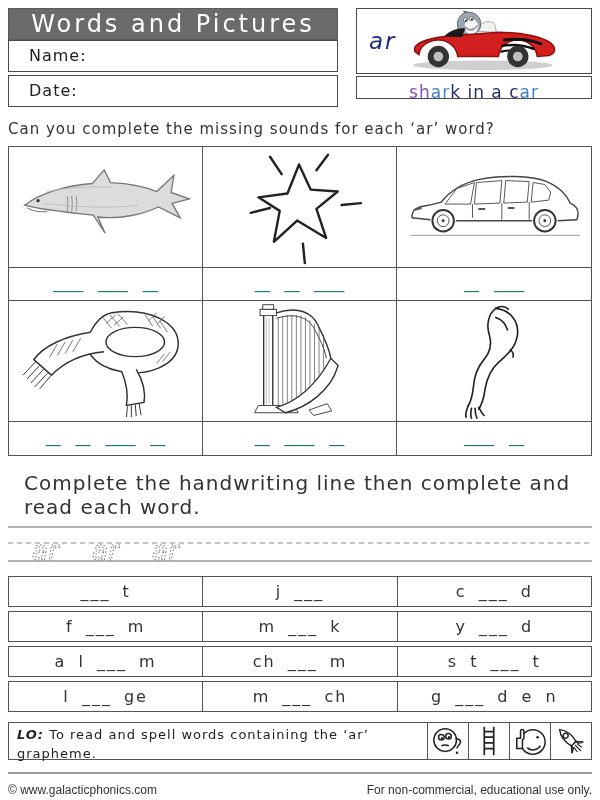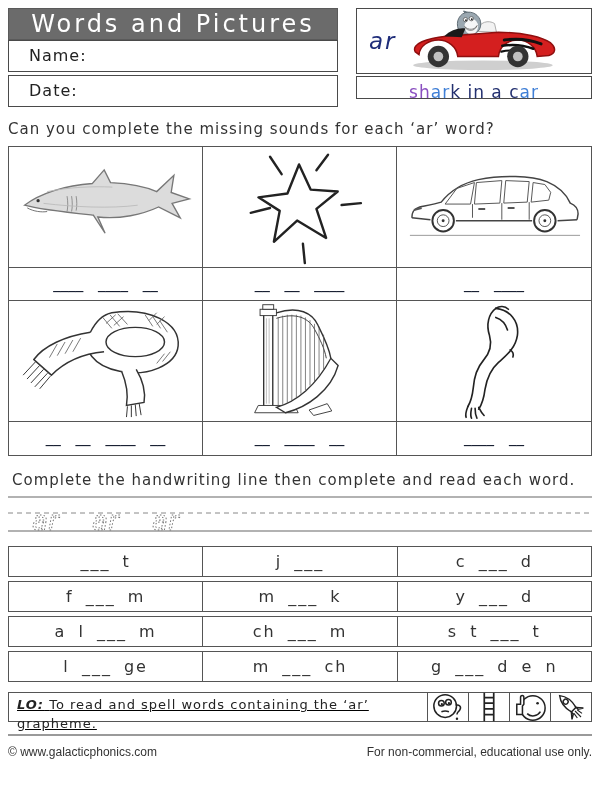--- a/index.html
+++ b/index.html
@@ -23,35 +23,35 @@
 
   .instruction { margin:13px 0 8px; font-size:15px; color:#333; letter-spacing:1px; }
 
   
   .pic-grid { display:grid; grid-template-columns:1fr 1fr 1fr; border:1px solid #555; }
   .pic-grid > div { border-right:1px solid #555; border-bottom:1px solid #555; }
   .pic-grid > div:nth-child(3n) { border-right:none; }
   .pic-grid > div:nth-child(n+10) { border-bottom:none; }
   .pic-cell { height:121px; display:flex; align-items:center; justify-content:center; overflow:hidden; }
   .ans-cell { height:33px; text-align:center; line-height:30px; font-size:15px;
-              color:#0f172a; word-spacing:10px; }
-
-  
-  .hw-instr { margin:15px 4px 5px; font-size:15px; color:#333; letter-spacing:1px; }
+              color:#0f766e; word-spacing:10px; }
+
+  
+  .hw-instr { margin:15px 16px 5px; font-size:20px; color:#333; letter-spacing:1px; }
   .hw-lines { height:40px; }
 
   
   .word-table { margin-top:12px; }
   .word-row { display:flex; border:1px solid #555; margin-bottom:4px; height:31px; }
   .word-cell { flex:1; border-right:1px solid #555; text-align:center; line-height:29px;
                font-size:16px; color:#333; letter-spacing:2px; word-spacing:5px; }
   .word-cell:last-child { border-right:none; }
 
   
-  .lo-box { display:flex; border:1px solid #555; margin-top:10px; height:30px;text-decoration:underline; }
+  .lo-box { display:flex; border:1px solid #555; margin-top:10px; height:38px; }
   .lo-text { flex:1; padding:3px 8px; font-size:13px; color:#222; letter-spacing:1px; line-height:1.45; }
   .lo-label { font-weight:bold; font-style:italic; }
   .lo-icon { width:41px; border-left:1px solid #555; display:flex; align-items:center; justify-content:center; }
 
   
   .footer { margin-top:12px; }
   .footer-line { height:2px; background:#9a9a9a; margin-bottom:9px; }
   .footer-row { display:flex; justify-content:space-between; font-family:"Liberation Sans", sans-serif;
                 font-size:12px; color:#333; }
   svg { display:block; }

